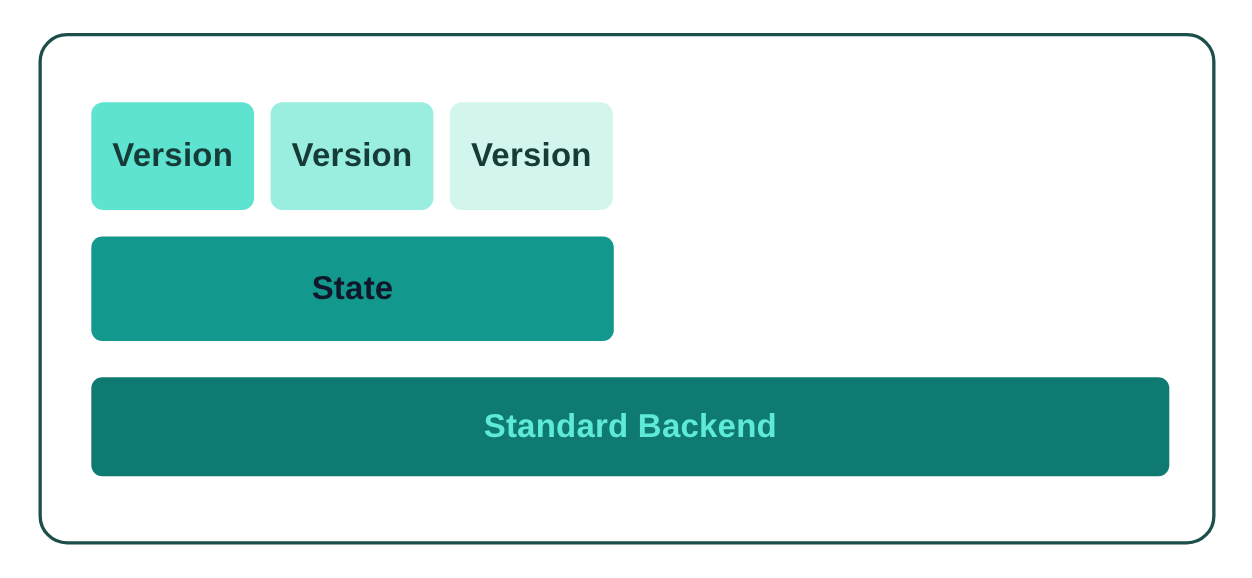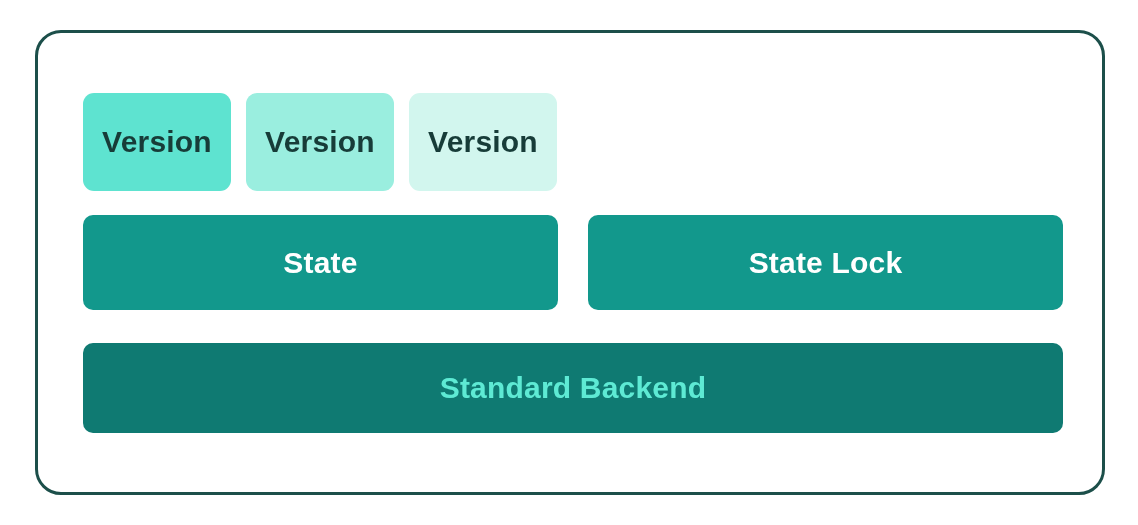--- a/index.html
+++ b/index.html
@@ -70,21 +70,21 @@
   }
   .state-box {
     position: absolute;
     top: 0;
     height: 95px;
     border-radius: 10px;
     display: flex;
     align-items: center;
     justify-content: center;
     font-size: 30px;
-    color: #ffffff;
+    color: #0f172a;
     background: #12988c;
     letter-spacing: 0.2px;
   }
   .state-box.state      { left: 0px;   width: 475px; }
   .state-box.state-lock { left: 505px; width: 475px; }
 
   
   .backend-row {
     position: absolute;
     left: 45px;
@@ -116,21 +116,20 @@
   <div class="card">
 
     <div class="version-row">
       <div class="version-box v1">Version</div>
       <div class="version-box v2">Version</div>
       <div class="version-box v3">Version</div>
     </div>
 
     <div class="state-row">
       <div class="state-box state">State</div>
-      <div class="state-box state-lock">State Lock</div>
     </div>
 
     <div class="backend-row">
       <div class="backend-box">Standard Backend</div>
     </div>
 
   </div>
 
 </div>
 

